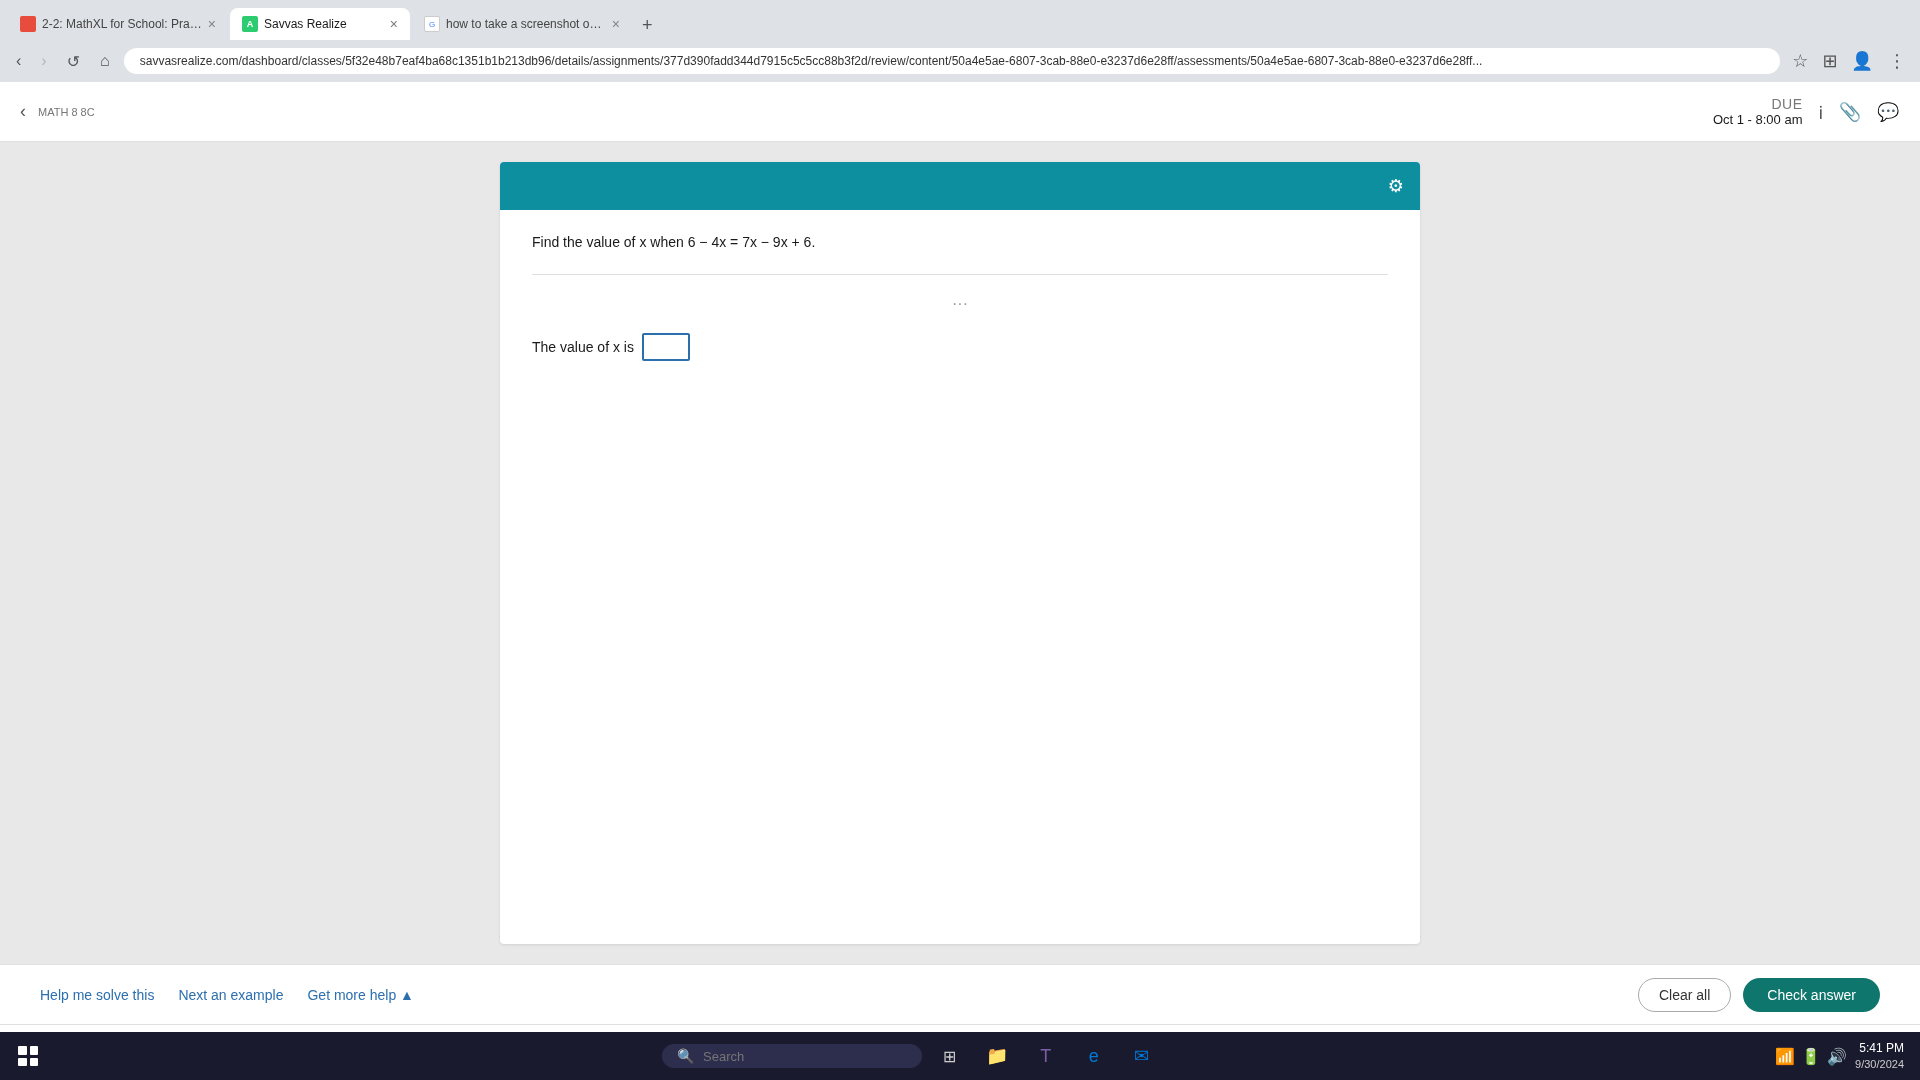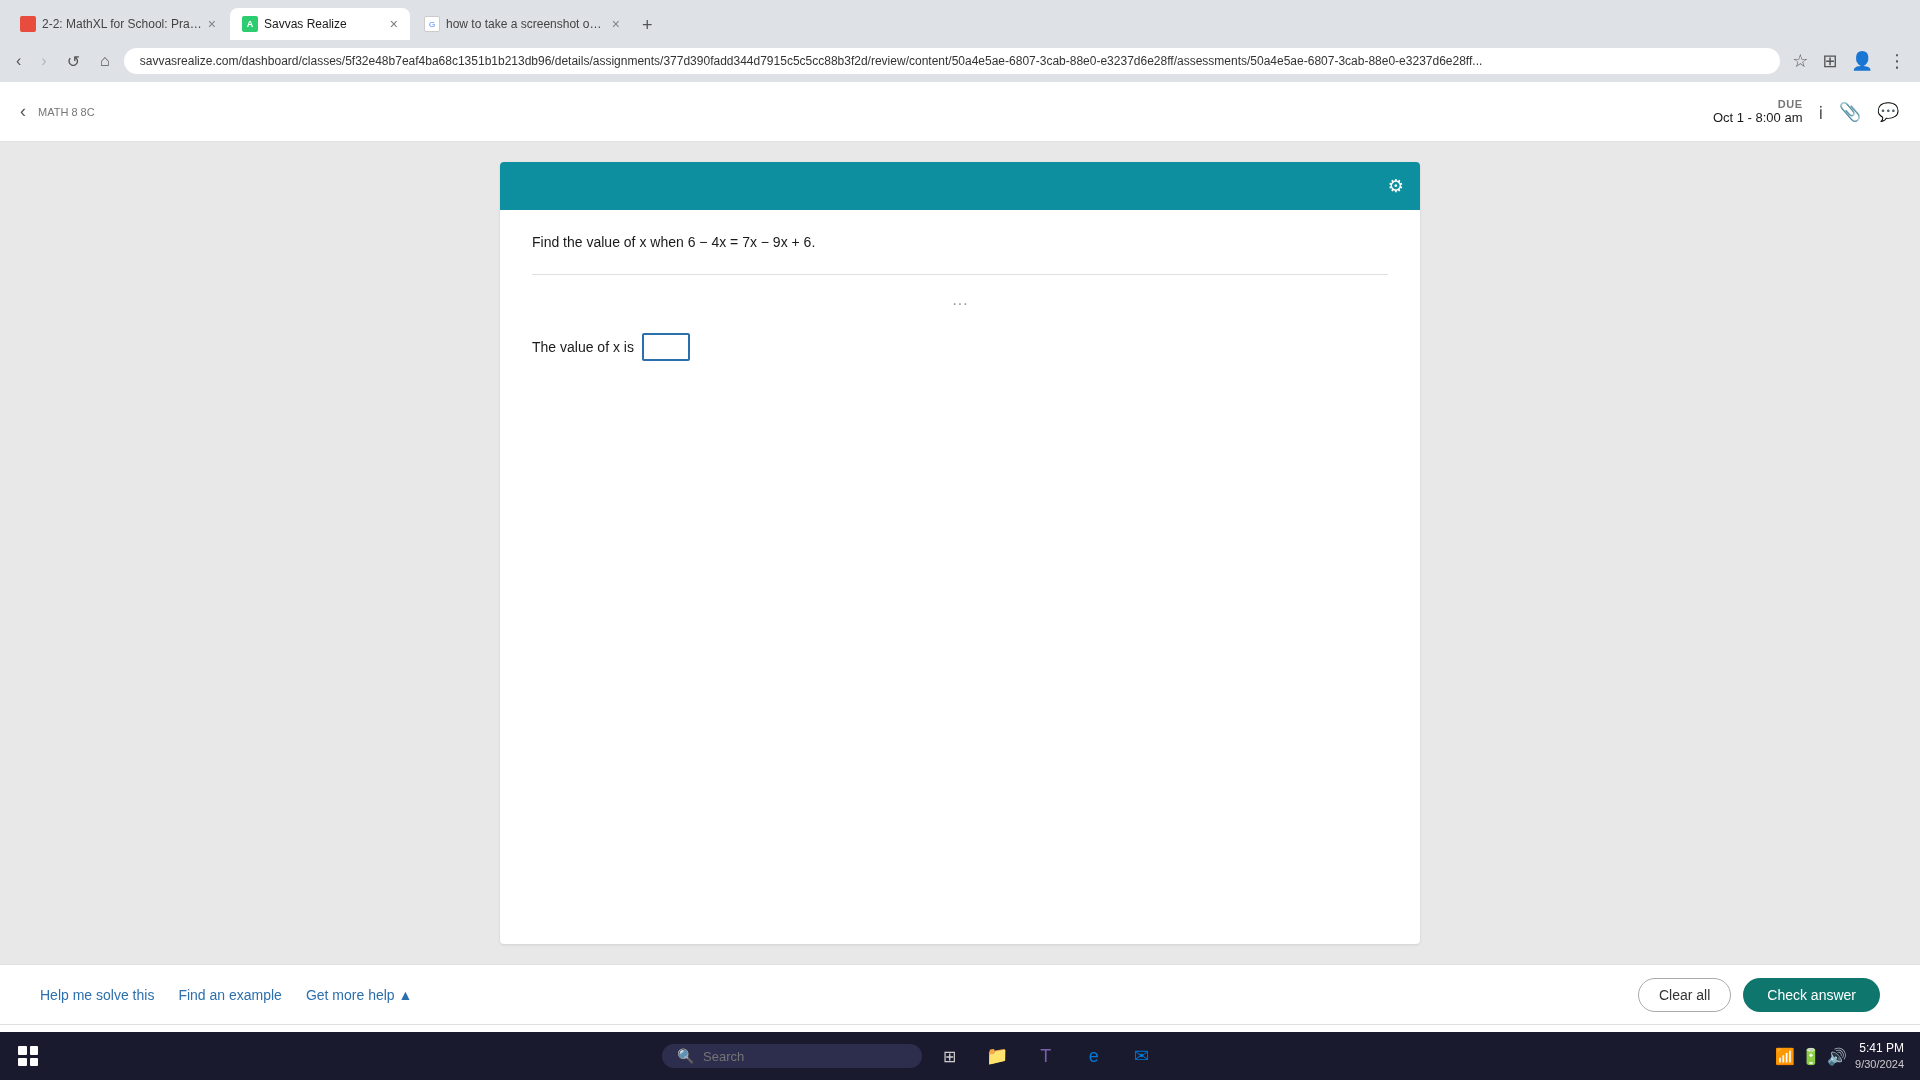--- a/index.html
+++ b/index.html
@@ -26,21 +26,21 @@
     .toolbar-icon-btn { background: none; border: none; cursor: pointer; font-size: 18px; padding: 4px; color: #555; }
 
     
     .app-header { background: #fff; border-bottom: 1px solid #e0e0e0; display: flex; align-items: center; padding: 10px 20px; height: 60px; }
     .back-arrow { font-size: 18px; color: #555; cursor: pointer; margin-right: 12px; }
     .header-title-section { flex: 1; }
     .header-subtitle { font-size: 11px; color: #777; }
     .header-title { font-size: 16px; font-weight: 600; color: #1a1a1a; }
     .header-right { display: flex; align-items: center; gap: 16px; }
     .due-section { text-align: right; }
-    .due-label { font-size: 11px; color: #777; font-weight: 700; letter-spacing: 0.5px; }
+    .due-label { font-size: 14px; color: #777; font-weight: 400; letter-spacing: 0.5px; }
     .due-date { font-size: 13px; color: #1a1a1a; }
     .header-icon-btn { background: none; border: none; cursor: pointer; font-size: 18px; color: #555; }
     .question-panel { background: #fff; width: 920px; border-radius: 4px; overflow: hidden; display: flex; flex-direction: column; box-shadow: 0 1px 3px rgba(0,0,0,0.1); }
     .question-header { background: #0d8fa0; height: 48px; display: flex; align-items: center; justify-content: flex-end; padding: 0 16px; }
     .settings-icon { color: #fff; font-size: 18px; cursor: pointer; }
     .question-body { flex: 1; padding: 24px 32px; }
     .question-text { font-size: 14px; color: #1a1a1a; margin-bottom: 24px; }
     .divider { border: none; border-top: 1px solid #e0e0e0; margin: 0 0 20px; }
     .more-icon { display: flex; justify-content: center; margin-bottom: 20px; }
     .dots { color: #999; font-size: 16px; }
@@ -153,21 +153,21 @@
           <span>The value of x is</span>
           <input class="answer-input" type="text" value="" style="">
         </div>
       </div>
     </div>
   </div>
 
   <div class="help-toolbar">
     <div class="help-links">
       <button class="help-link">Help me solve this</button>
-      <button class="help-link">Find an example</button>
+      <button class="help-link">Next an example</button>
       <button class="help-link">Get more help ▲</button>
     </div>
     <div class="help-actions">
       <button class="clear-all-btn">Clear all</button>
       <button class="check-answer-btn">Check answer</button>
     </div>
   </div>
 
   <div class="footer">
     <button class="review-progress-btn">Review Progress</button>

